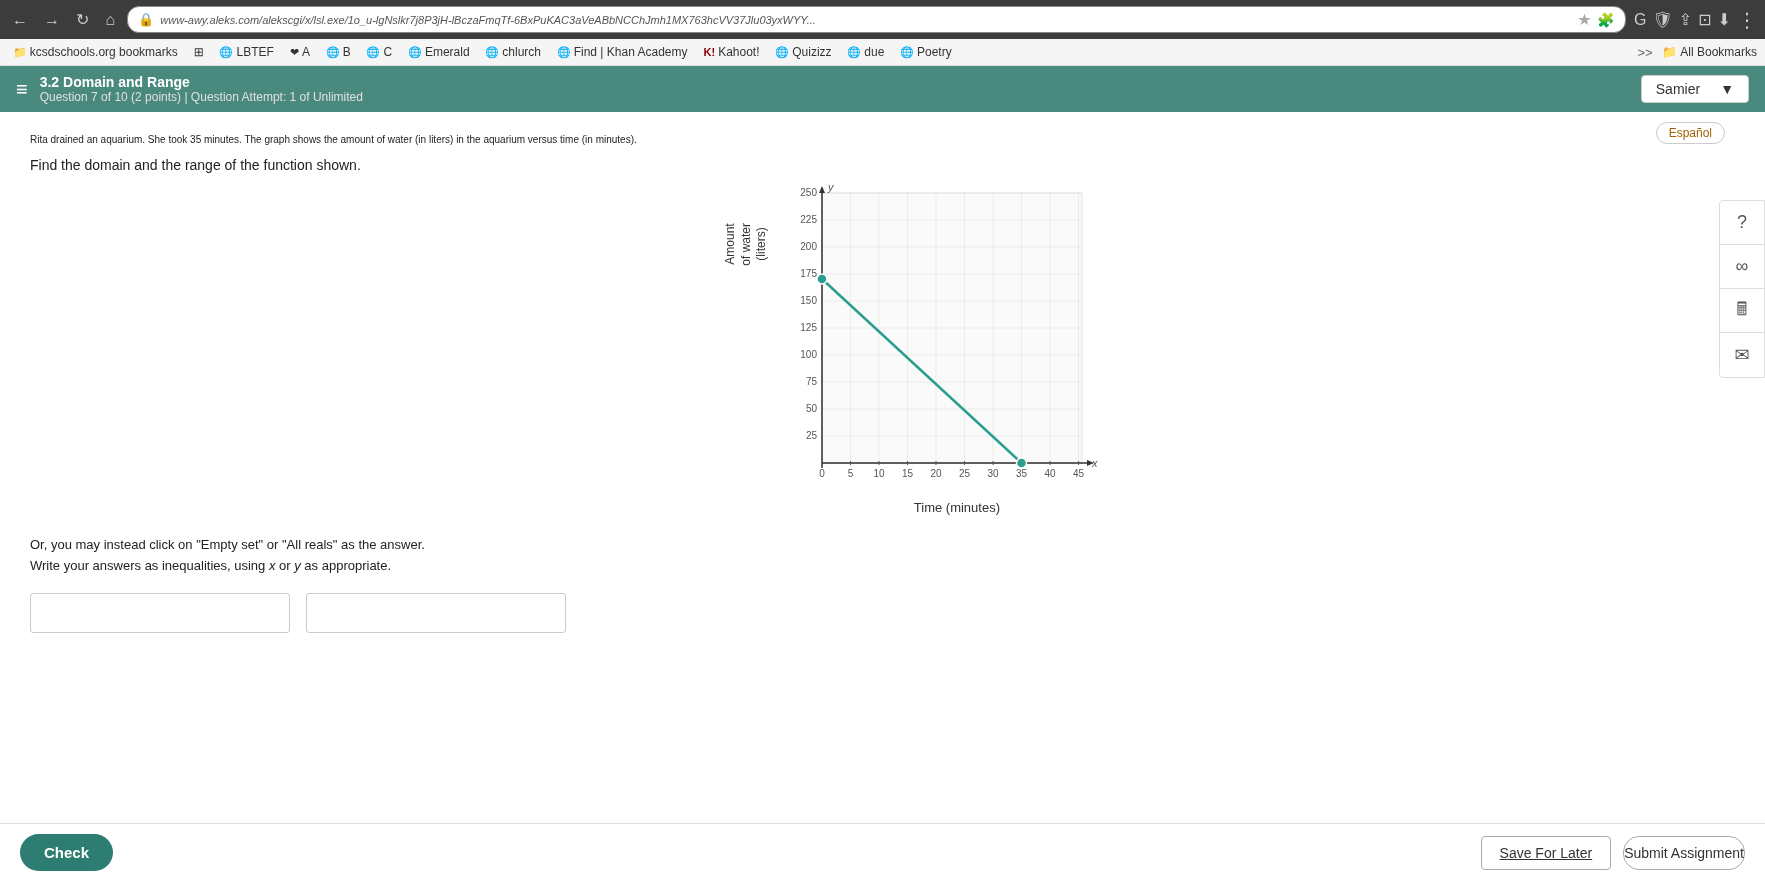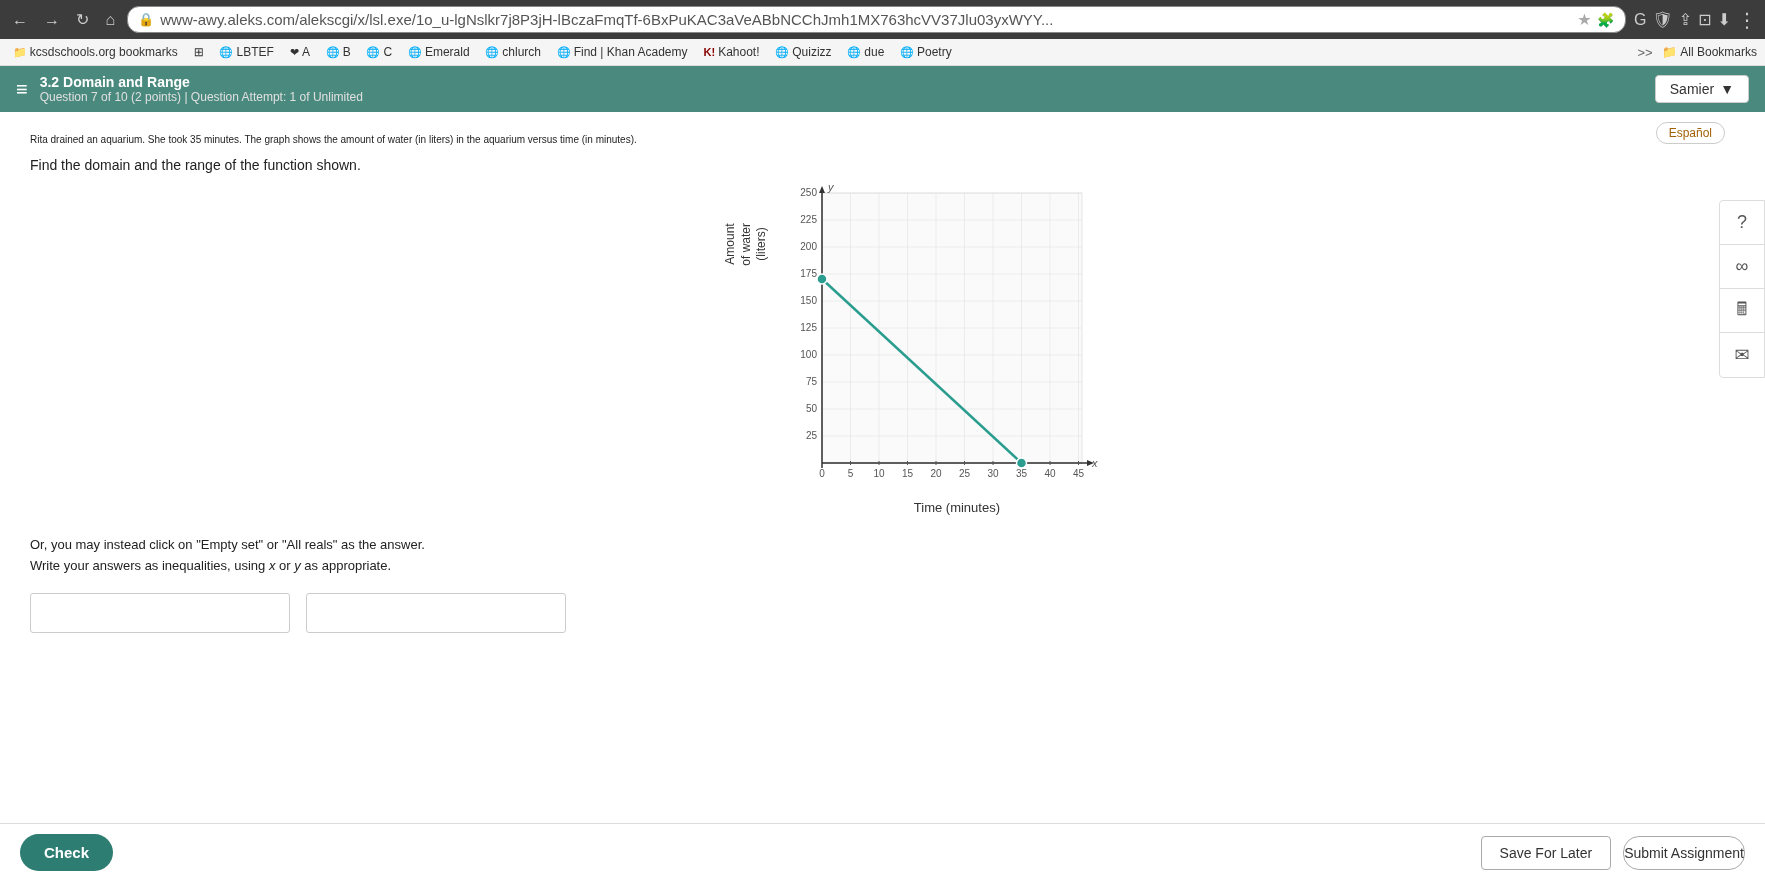--- a/index.html
+++ b/index.html
@@ -26,21 +26,21 @@
       background: #fff;
       border: 1px solid #888;
       border-radius: 12px;
       padding: 3px 10px;
       font-size: 12px;
       color: #333;
       display: flex;
       align-items: center;
       gap: 6px;
     }
-    .browser-url-text { flex: 1; font-size: 15px; color: #555; }
+    .browser-url-text { flex: 1; font-size: 11px; color: #555; font-style: italic; }
     .browser-icons { display: flex; gap: 6px; align-items: center; color: #ccc; font-size: 16px; }
 
     
     .bookmarks-bar {
       background: #f5f5f5;
       border-bottom: 1px solid #ddd;
       padding: 4px 8px;
       display: flex;
       align-items: center;
       gap: 6px;
@@ -78,21 +78,21 @@
     .aleks-user-btn {
       background: white;
       color: #333;
       border: 1px solid #ccc;
       border-radius: 4px;
       padding: 5px 14px;
       font-size: 14px;
       cursor: pointer;
       display: flex;
       align-items: center;
-      gap: 6px;
+      gap: 20px;
     }
 
     
     .main-content {
       background: white;
       padding: 20px 30px;
       min-height: calc(881px - 150px);
       position: relative;
     }
 
@@ -191,20 +191,21 @@
     }
     .bottom-right-btns { display: flex; gap: 12px; align-items: center; }
     .save-later-btn {
       background: white;
       color: #333;
       border: 1px solid #aaa;
       border-radius: 4px;
       padding: 8px 18px;
       font-size: 14px;
       cursor: pointer;
+      text-decoration: underline;
     }
     .submit-assignment-btn {
       background: white;
       color: #333;
       border: 1px solid #aaa;
       border-radius: 16px;
       padding: 8px 0;
       font-size: 14px;
       cursor: pointer;
     }

